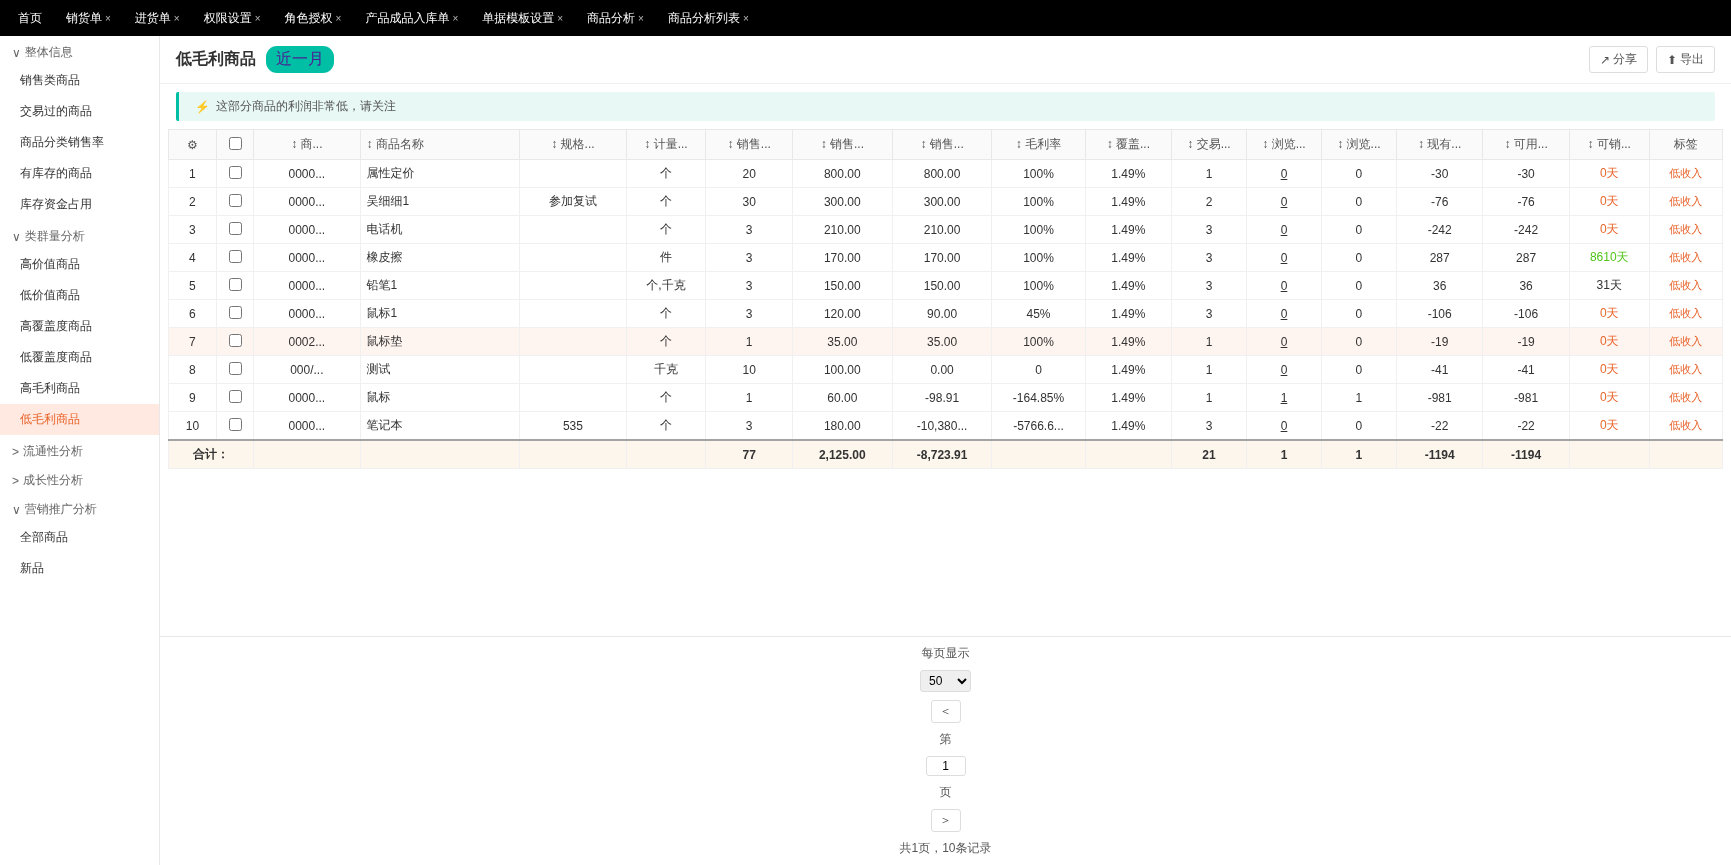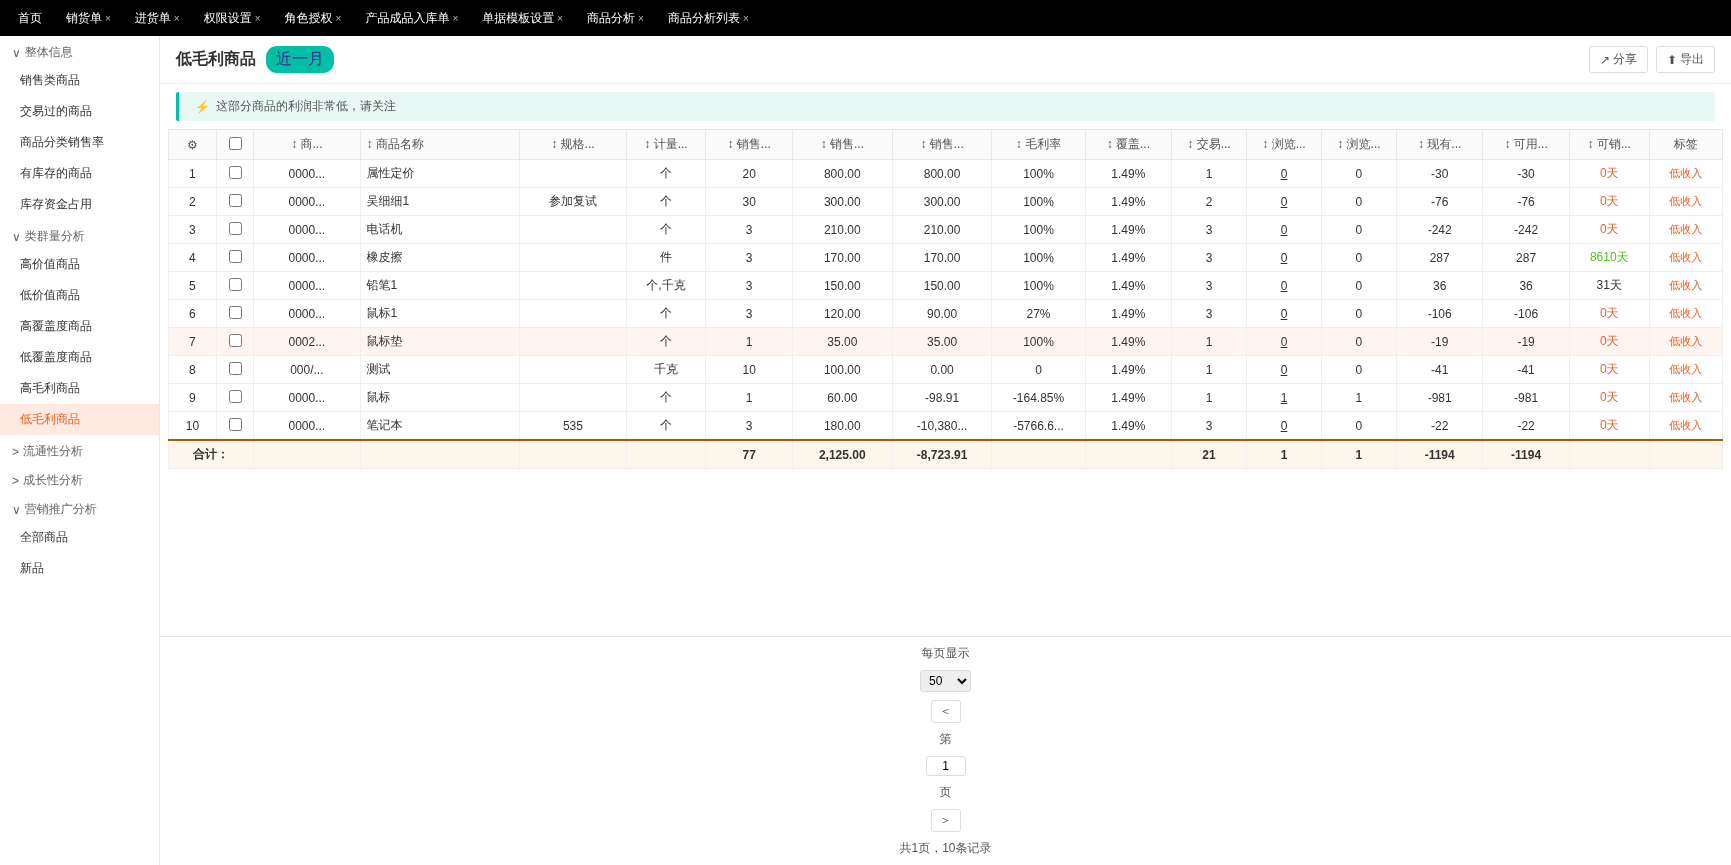--- a/index.html
+++ b/index.html
@@ -122,21 +122,21 @@
     }
     tbody tr.highlighted { background: #fff5f0; }
     .tag-low-income {
       color: #e8632a; font-size: 11px;
     }
     .underline-link { text-decoration: underline; cursor: pointer; color: #333; }
 
     
     .table-footer {
       background: #fdf6ec;
-      border-top: 2px solid #a16207;
+      border-top: 2px solid #a3a3a3;
     }
     .table-footer td { font-weight: bold; color: #333; }
 
     
     .pagination-bar {
       display: flex;
       align-items: center;
       justify-content: flex-end;
       padding: 8px 16px;
       border-top: 1px solid #e8e8e8;
@@ -445,21 +445,21 @@
             <tr>
       <td>6</td>
       <td><input type="checkbox" style=""></td>
       <td>0000...</td>
       <td style="text-align:left;">鼠标1</td>
       <td></td>
       <td>个</td>
       <td>3</td>
       <td>120.00</td>
       <td>90.00</td>
-      <td>27%</td>
+      <td>45%</td>
       <td>1.49%</td>
       <td>3</td>
       <td><span class="underline-link">0</span></td>
       <td>0</td>
       <td>-106</td>
       <td>-106</td>
       <td style="color:#e8632a;">0天</td>
       <td><span class="tag-low-income">低收入</span></td>
     </tr>
             <tr class="highlighted">

